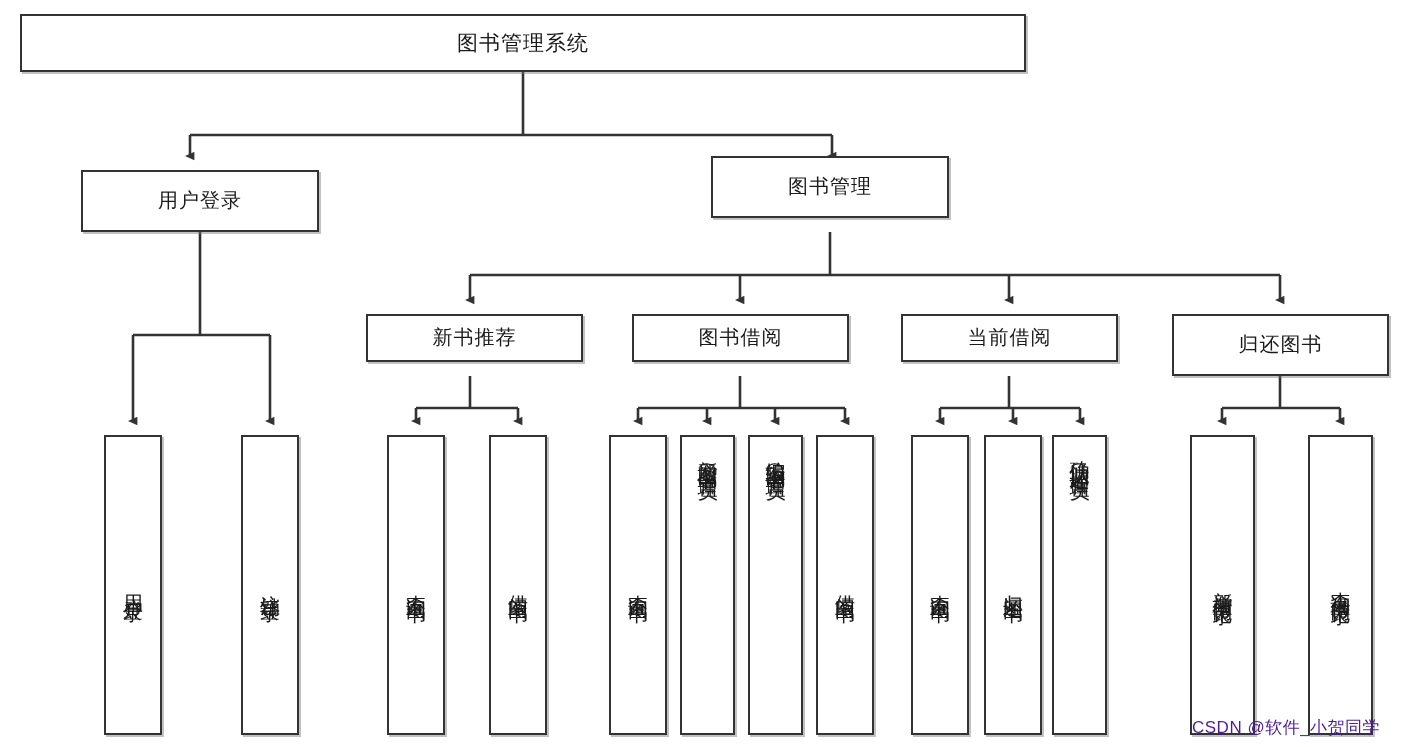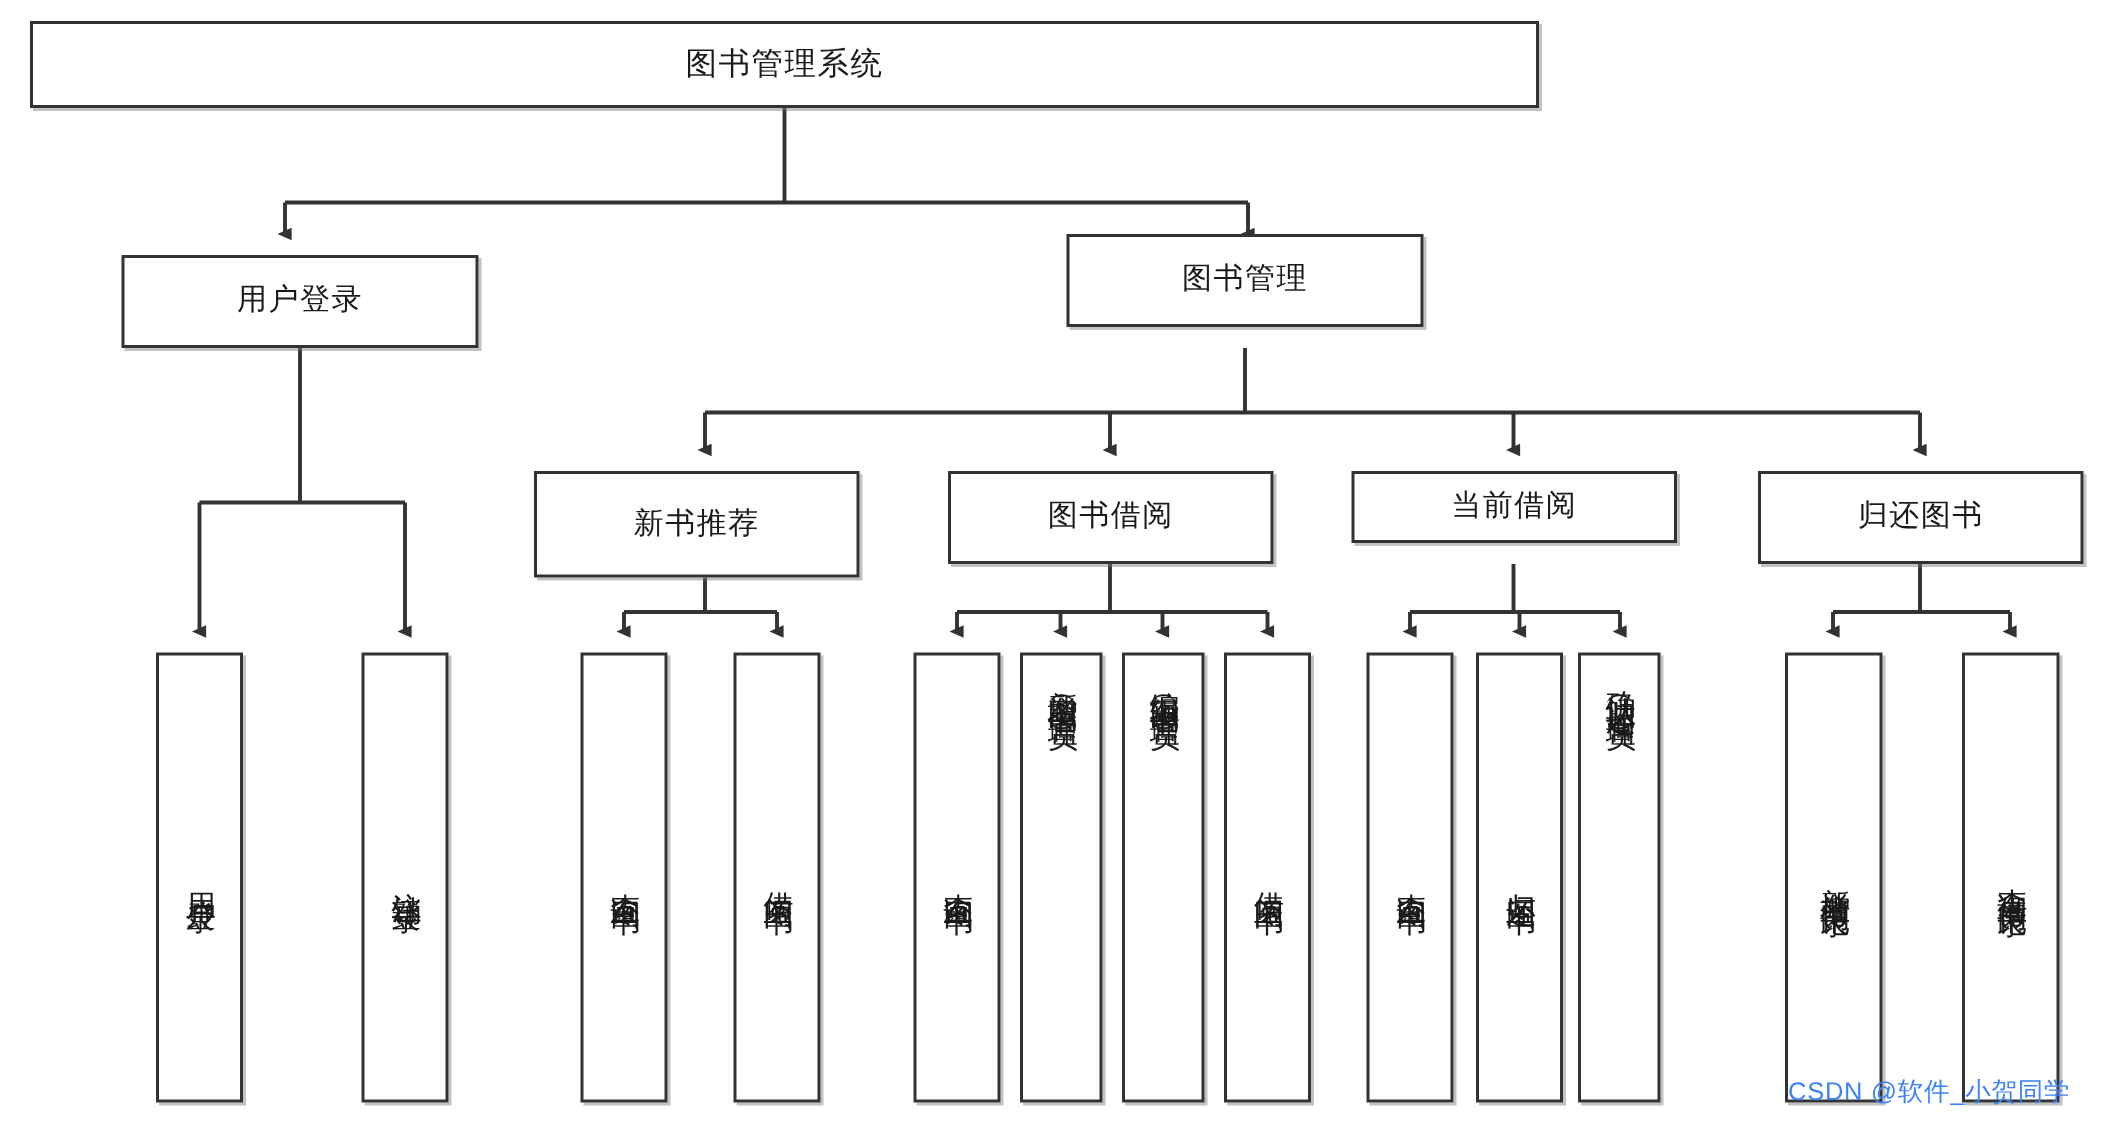--- a/index.html
+++ b/index.html
@@ -59,21 +59,21 @@
     justify-content: center;
     padding-top: 8px;
   }
   .leaf.center-text {
     align-items: center;
     padding-top: 0;
   }
   .watermark {
     position: absolute;
     font-size: 17px;
-    color: #3b82f6;
+    color: #4c1d95;
     white-space: nowrap;
     letter-spacing: 0.5px;
     pointer-events: none;
   }
 </style>
 </head>
 <body>
 
 <div id="diagram-root">
 
@@ -143,24 +143,24 @@
     <span class="node-label">图书管理系统</span>
   </div>
 
   <div class="node-box level-1" style="left:81px; top:170px; width:238px; height:62px;">
     <span class="node-label">用户登录</span>
   </div>
   <div class="node-box level-1" style="left:711px; top:156px; width:238px; height:62px;">
     <span class="node-label">图书管理</span>
   </div>
 
-  <div class="node-box level-2" style="left:356px; top:314px; width:217px; height:71px;">
+  <div class="node-box level-2" style="left:366px; top:314px; width:217px; height:48px;">
     <span class="node-label">新书推荐</span>
   </div>
-  <div class="node-box level-2" style="left:632px; top:314px; width:217px; height:62px;">
+  <div class="node-box level-2" style="left:632px; top:314px; width:217px; height:48px;">
     <span class="node-label">图书借阅</span>
   </div>
   <div class="node-box level-2" style="left:901px; top:314px; width:217px; height:48px;">
     <span class="node-label">当前借阅</span>
   </div>
   <div class="node-box level-2" style="left:1172px; top:314px; width:217px; height:62px;">
     <span class="node-label">归还图书</span>
   </div>
 
   <div class="node-box leaf center-text" style="left:104px; top:435px; width:58px; height:300px;">

